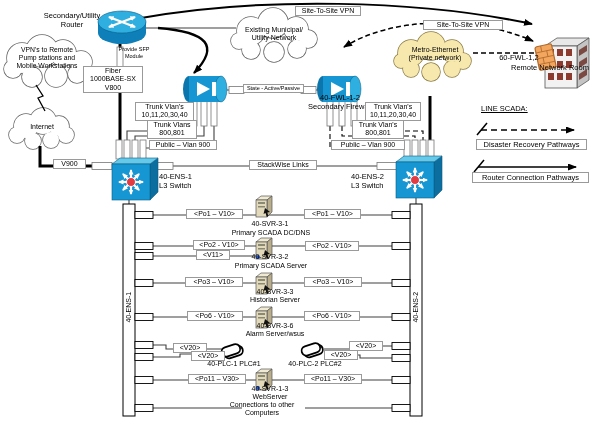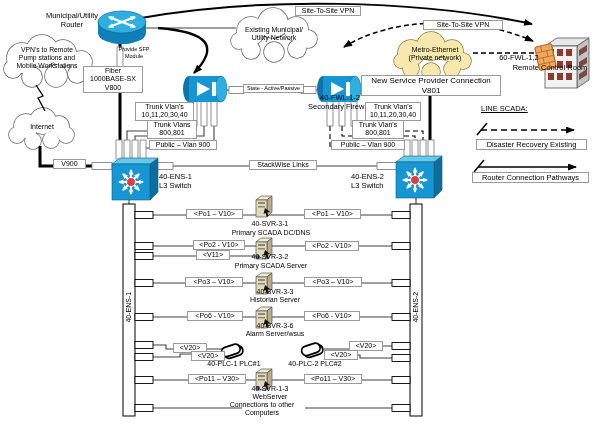--- a/index.html
+++ b/index.html
@@ -297,45 +297,43 @@
           <line x1="0" y1="12" x2="17" y2="12"></line>
           <line x1="0" y1="18" x2="17" y2="18"></line>
           <line x1="6" y1="0" x2="6" y2="6"></line>
           <line x1="11" y1="6" x2="11" y2="12"></line>
           <line x1="6" y1="12" x2="6" y2="18"></line>
           <line x1="11" y1="18" x2="11" y2="24"></line>
         </g>
   </g>
 </svg>
 
-<div class="t big" style="left:30px;top:11px;width:84px;">Municipal/Utility
+<div class="t big" style="left:30px;top:11px;width:84px;">Secondary/Utility
 Router</div>
 <div class="t" style="left:5px;top:46px;width:84px;font-size:6.8px;">VPN's to Remote
 Pump stations and
 Mobile Workstations</div>
 <div class="t" style="left:20px;top:123px;width:44px;">Internet</div>
 <div class="t" style="left:233px;top:26px;width:82px;">Existing Municipal/
 Utility Network</div>
 <div class="t" style="left:397px;top:46px;width:76px;">Metro-Ethernet
 (Private network)</div>
 
 <div class="t box" style="left:295px;top:6px;width:62px;">Site-To-Site VPN</div>
 <div class="t box" style="left:423px;top:20px;width:76px;">Site-To-Site VPN</div>
 <div class="t tiny" style="left:110px;top:46px;width:48px;">Provide SFP
 Module</div>
 <div class="t box" style="left:83px;top:66px;width:56px;">Fiber
 1000BASE-SX
 V800</div>
 <div class="t big" style="left:293px;top:53px;width:94px;margin-top:40px;">40-FWL-1-2
 Secondary Firewall</div>
 <div class="t box tiny" style="left:243px;top:84px;width:57px;">State - Active/Passive</div>
-<div class="t box" style="left:361px;top:75px;width:136px;font-size:8px;">New Service Provider Connection
-V801</div>
 <div class="t big" style="left:493px;top:53px;width:52px;">60-FWL-1,2</div>
-<div class="t big" style="left:501px;top:63px;width:98px;">Remote Control Room</div>
+<div class="t big" style="left:501px;top:63px;width:98px;">Remote Network Room</div>
 
 <div class="t box" style="left:135px;top:102px;width:55px;">Trunk Vlan's
 10,11,20,30,40</div>
 <div class="t box" style="left:147px;top:120px;width:46px;">Trunk Vlans
 800,801</div>
 <div class="t box" style="left:149px;top:140px;width:64px;">Public – Vlan 900</div>
 <div class="t box" style="left:365px;top:102px;width:52px;">Trunk Vlan's
 10,11,20,30,40</div>
 <div class="t box" style="left:352px;top:120px;width:48px;">Trunk Vlan's
 800,801</div>
@@ -344,21 +342,21 @@
 <div class="t box" style="left:249px;top:160px;width:64px;">StackWise Links</div>
 
 <div class="t big left" style="left:159px;top:172px;width:48px;">40-ENS-1
 L3 Switch</div>
 <div class="t big left" style="left:351px;top:172px;width:48px;">40-ENS-2
 L3 Switch</div>
 <div class="t rot" style="left:101px;top:303px;width:56px;">40-ENS-1</div>
 <div class="t rot" style="left:388px;top:303px;width:56px;">40-ENS-2</div>
 
 <div class="t big left u" style="left:481px;top:104px;width:72px;">LINE SCADA:</div>
-<div class="t box" style="left:476px;top:139px;width:107px;font-size:7.5px;">Disaster Recovery Existing</div>
+<div class="t box" style="left:476px;top:139px;width:107px;font-size:7.5px;">Disaster Recovery Pathways</div>
 <div class="t box" style="left:472px;top:172px;width:113px;font-size:7.5px;">Router Connection Pathways</div>
 
 <div class="t box" style="left:186px;top:209px;width:53px;">&lt;Po1 – V10&gt;</div>
 <div class="t box" style="left:304px;top:209px;width:53px;">&lt;Po1 – V10&gt;</div>
 <div class="t" style="left:238px;top:220px;width:64px;">40-SVR-3-1</div>
 <div class="t" style="left:223px;top:229px;width:96px;">Primary SCADA DC/DNS</div>
 
 <div class="t box" style="left:193px;top:240px;width:48px;">&lt;Po2 - V10&gt;</div>
 <div class="t box" style="left:196px;top:250px;width:30px;">&lt;V11&gt;</div>
 <div class="t box" style="left:305px;top:241px;width:50px;">&lt;Po2 - V10&gt;</div>

